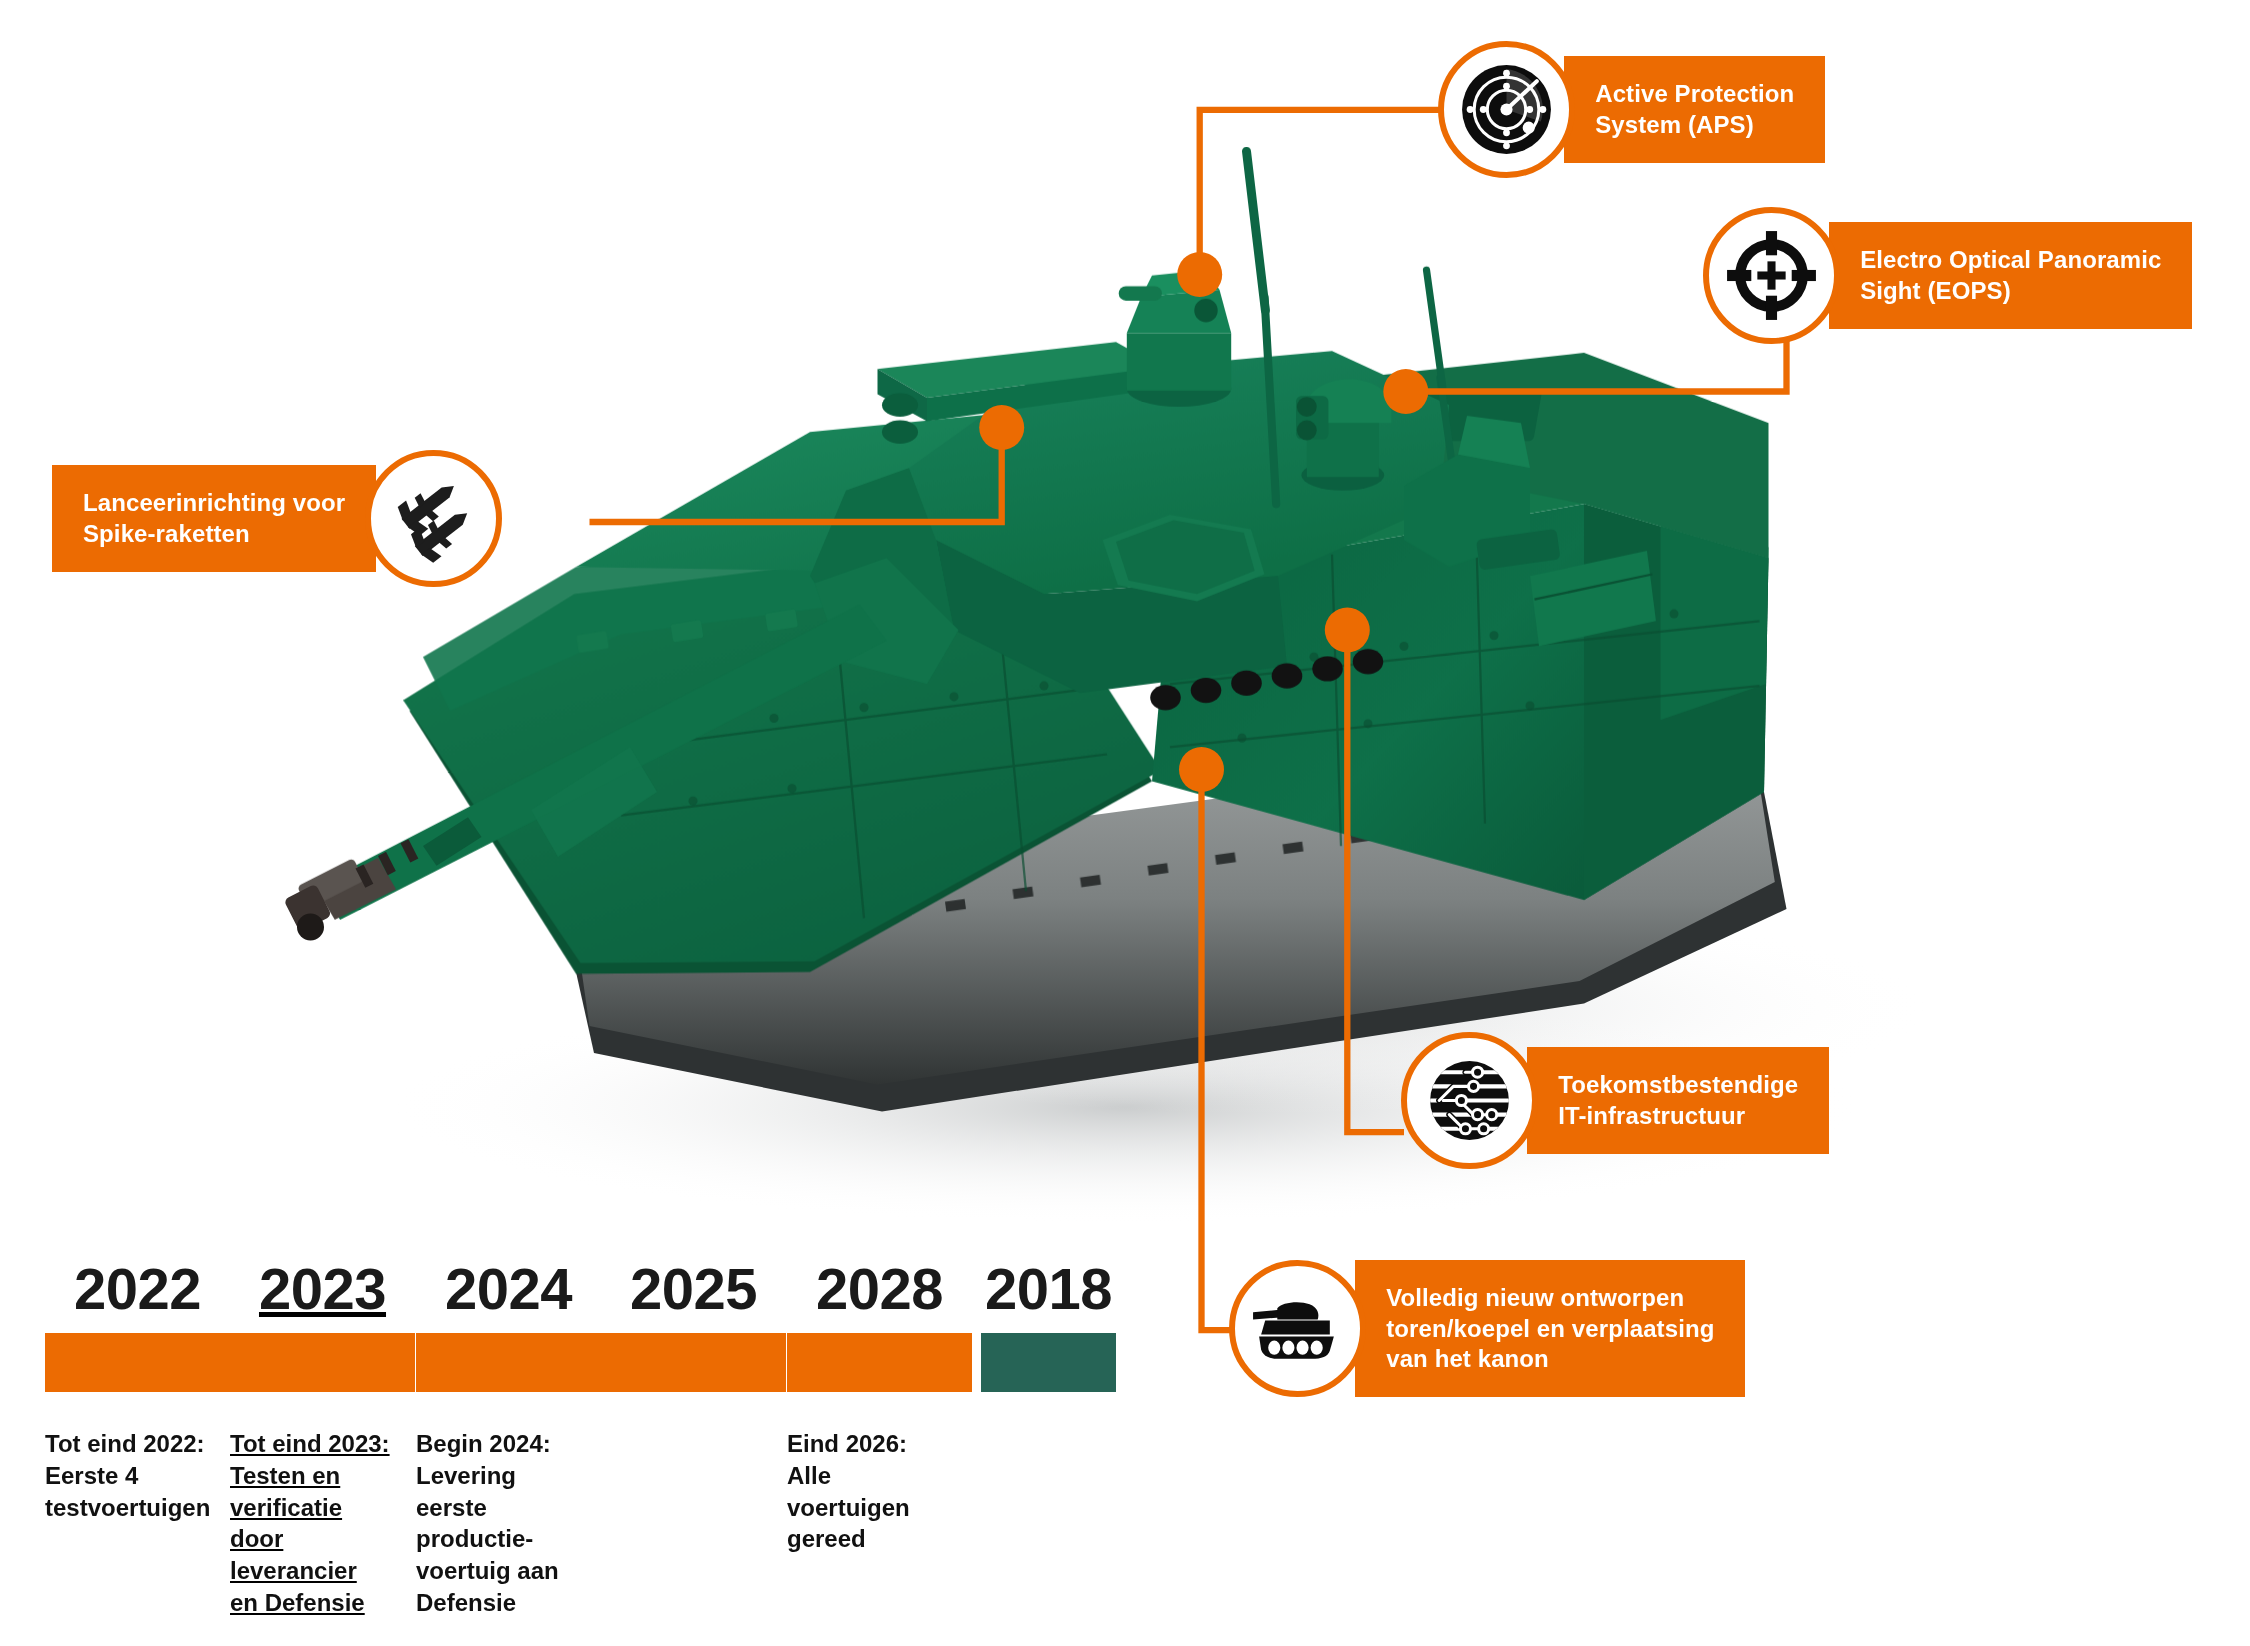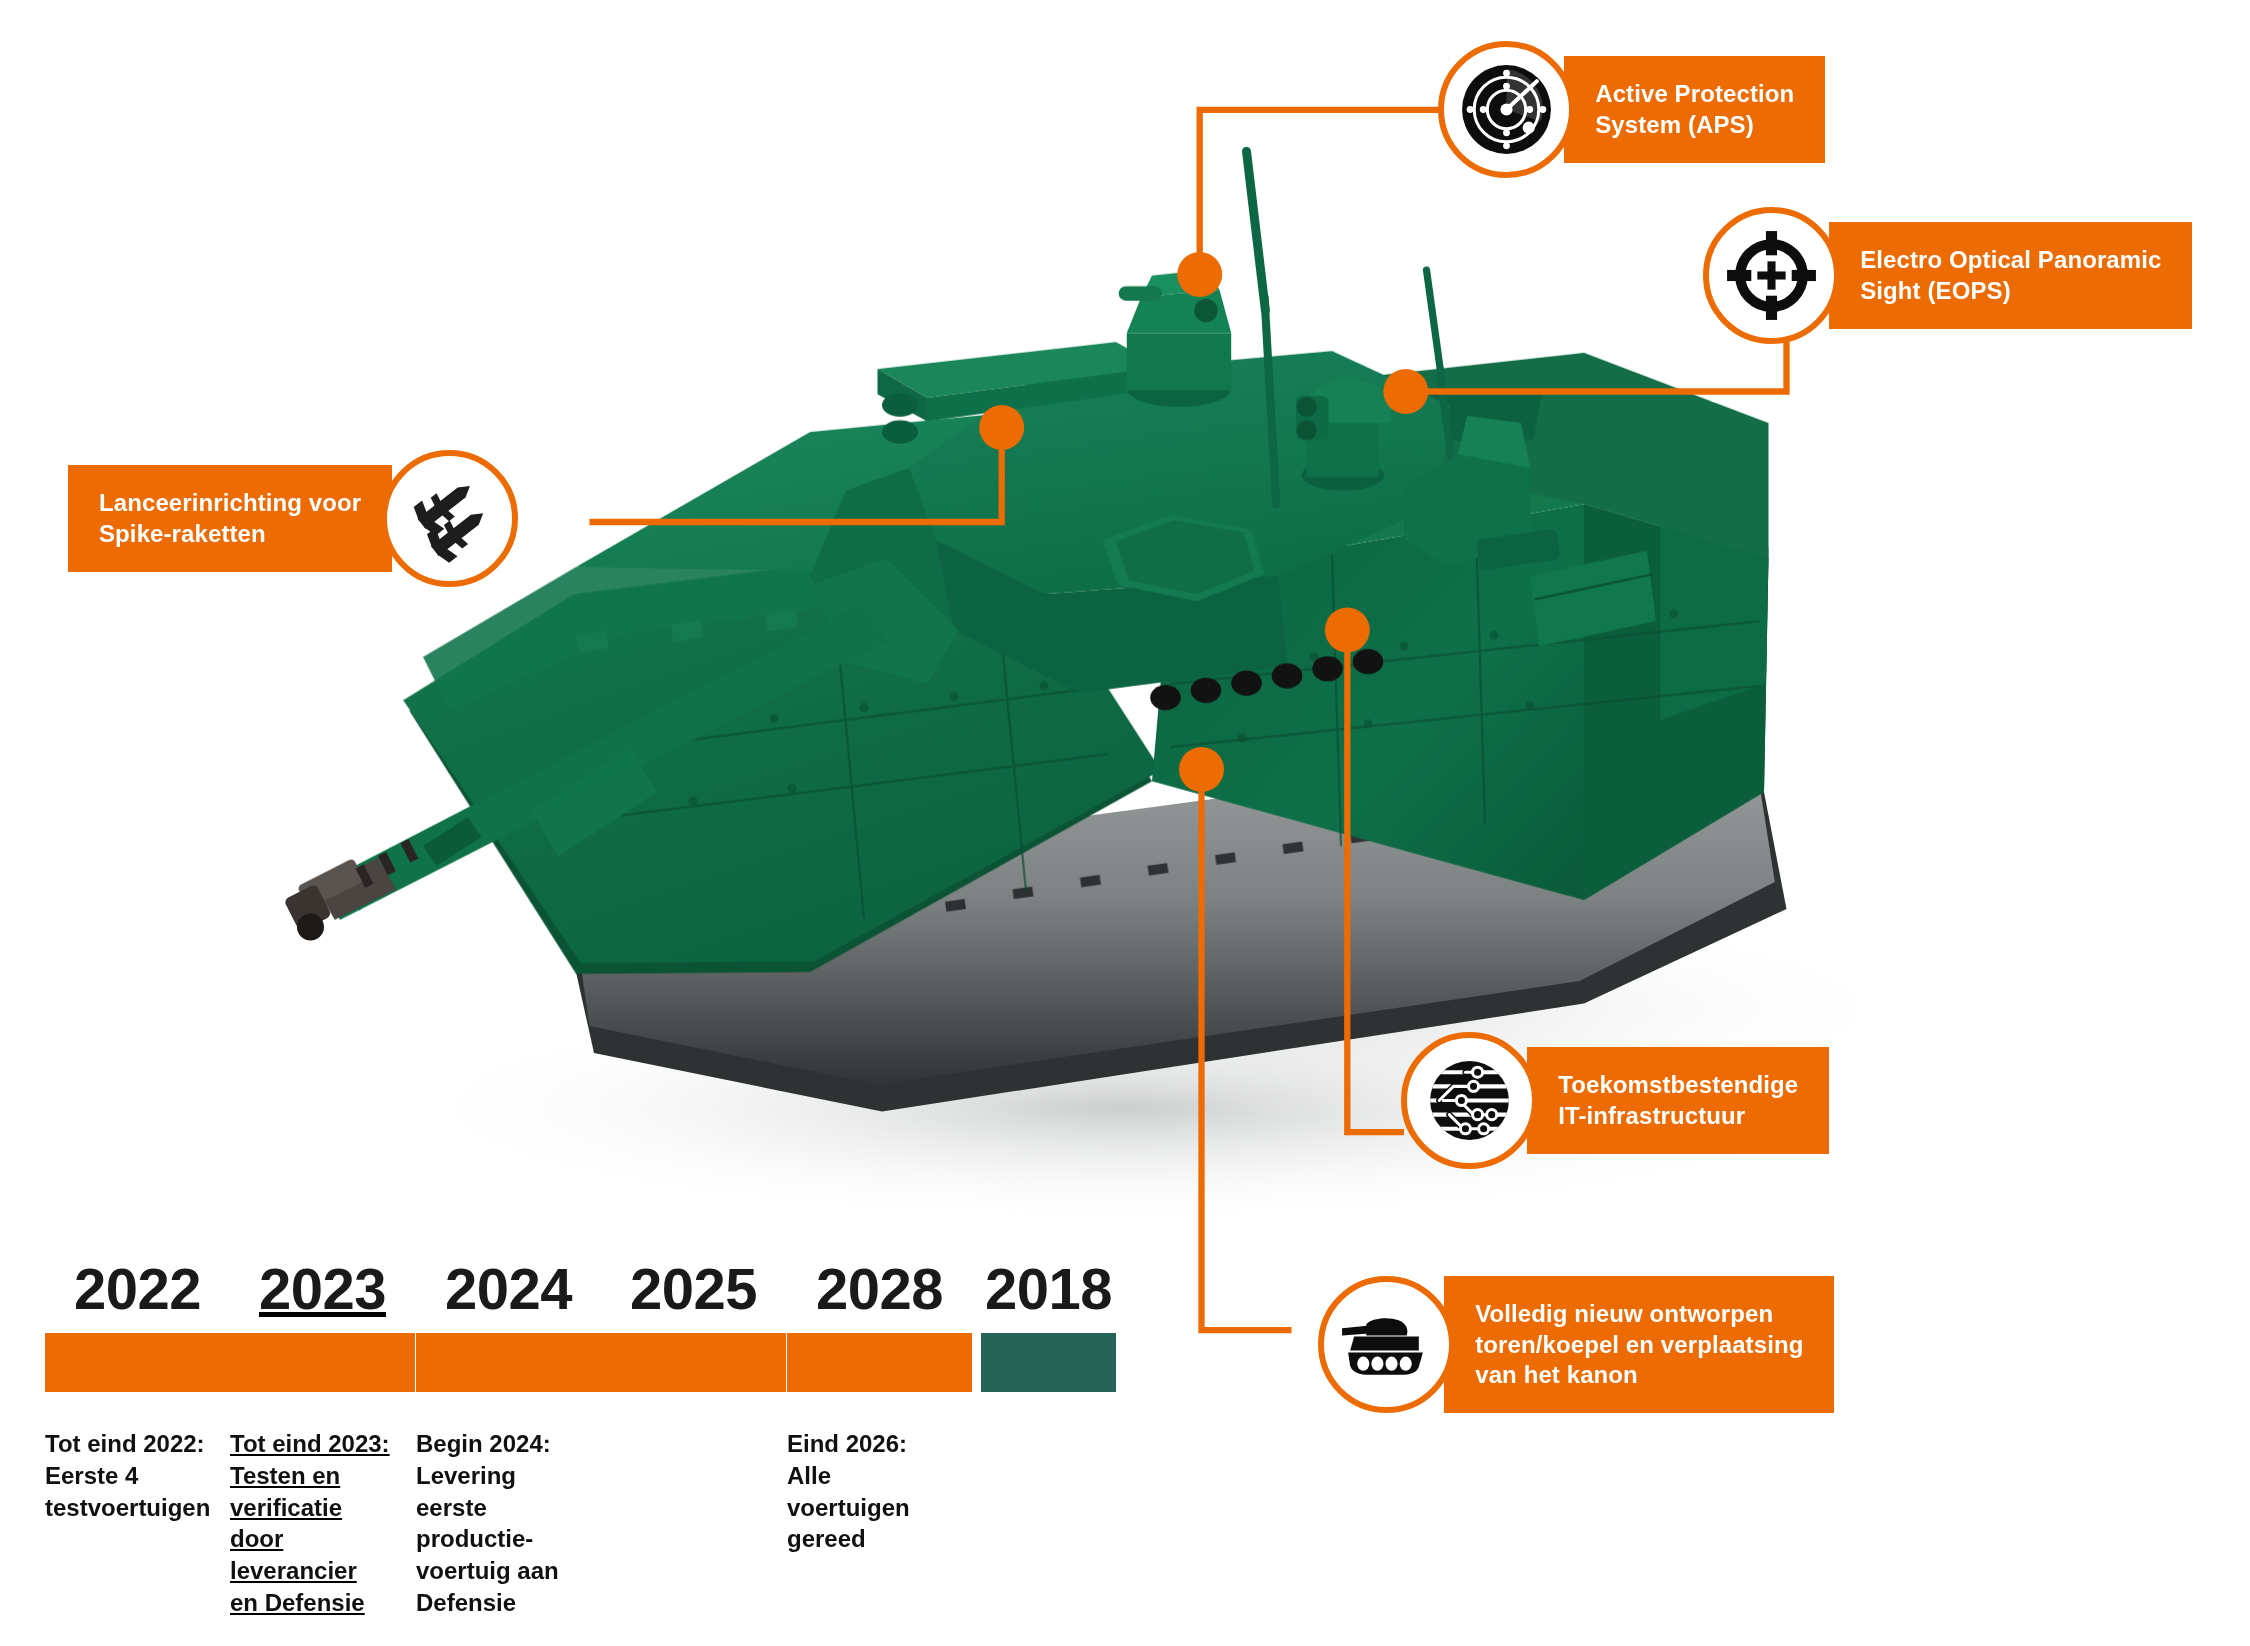--- a/index.html
+++ b/index.html
@@ -322,21 +322,21 @@
         <g stroke="#0d0d0d" stroke-width="8">
           <path d="M50 36 L50 64"></path>
             <path d="M36 50 L64 50"></path>
         </g>
       </svg>
     </div>
     <div class="bar">Electro Optical Panoramic
 Sight (EOPS)</div>
   </div>
 
-  <div class="callout icon-right" style="--accent:#EC6B02; left:52px; top:450px; width:540px;margin-left:16px;">
+  <div class="callout icon-right" style="--accent:#EC6B02; left:52px; top:450px; width:540px;">
     <div class="disc">
       <svg width="106" height="106" viewBox="0 0 100 100">
         <g fill="#1d1d1d" transform="rotate(-38 50 50)">
 
           <g transform="translate(0,-13)">
             <path d="M26 44 L74 44 L84 50 L74 56 L26 56 Z"></path>
             <path d="M30 33 L40 33 L36 46 L26 46 Z"></path>
             <path d="M30 67 L40 67 L36 54 L26 54 Z"></path>
             <path d="M48 36 L55 36 L53 46 L46 46 Z"></path>
             <path d="M48 64 L55 64 L53 54 L46 54 Z"></path>
@@ -396,21 +396,21 @@
             <circle cx="46" cy="78" r="5"></circle>
             <circle cx="64" cy="78" r="5"></circle>
           </g>
         </g>
       </svg>
     </div>
     <div class="bar">Toekomstbestendige
 IT-infrastructuur</div>
   </div>
 
-  <div class="callout icon-left" style="--accent:#EC6B02; left:1318px; top:1260px; width:576px;margin-top:16px;">
+  <div class="callout icon-left" style="--accent:#EC6B02; left:1229px; top:1260px; width:576px;">
     <div class="disc">
       <svg width="101" height="101" viewBox="0 0 100 100">
         <g fill="#0d0d0d">
 
           <path d="M6 34 L46 30 L46 38 L6 41 Z"></path>
 
           <path d="M30 30 C34 24 52 22 62 26 C70 29 72 36 70 41 L30 41 Z"></path>
 
           <path d="M18 42 L82 42 L82 56 L14 56 Z"></path>
 

